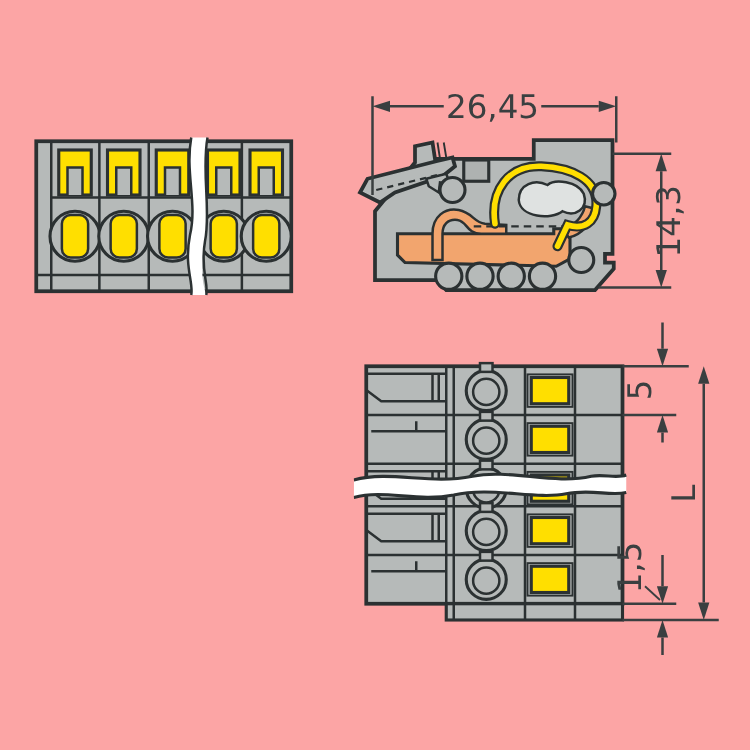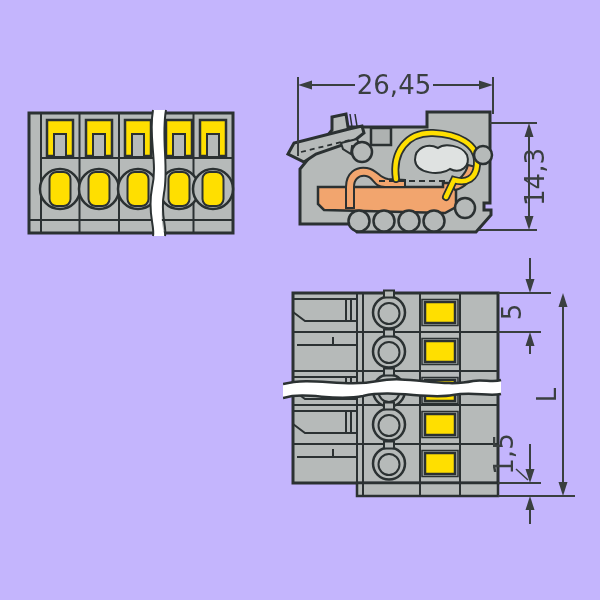--- a/index.html
+++ b/index.html
@@ -1,16 +1,16 @@
 <!DOCTYPE html>
 <html><head>
 <meta charset="utf-8">
 <style>
   html,body{margin:0;padding:0;background:#fff;}
-  .canvas{position:relative;width:600px;height:600px;background:#c4b5fd;overflow:hidden;
+  .canvas{position:relative;width:600px;height:600px;background:#fca5a5;overflow:hidden;
           font-family:"DejaVu Sans","Liberation Sans",sans-serif;}
   svg{position:absolute;}
   text{fill:#3a3f40;font-family:"DejaVu Sans","Liberation Sans",sans-serif;}
   .dim-text{font-size:26px;}
 </style>
 </head>
 <body>
 
 <div class="canvas">
 

